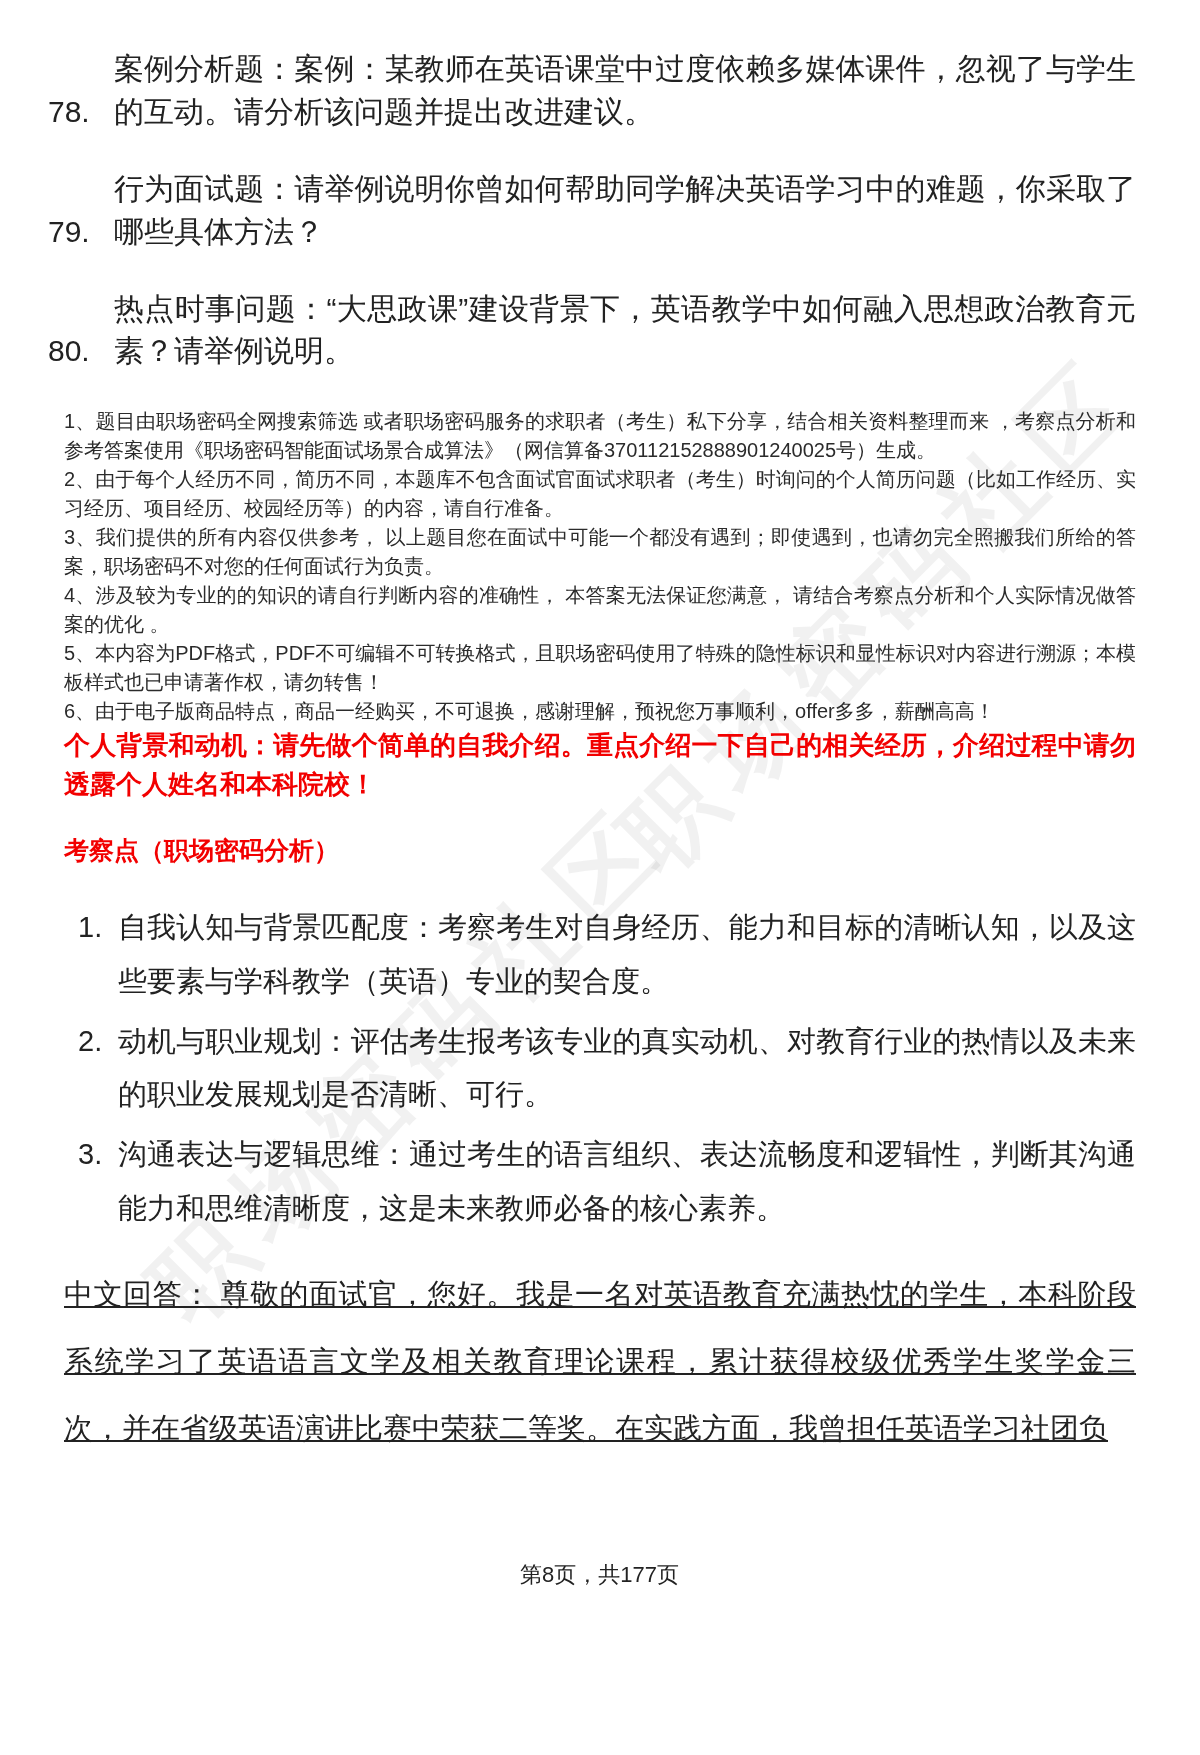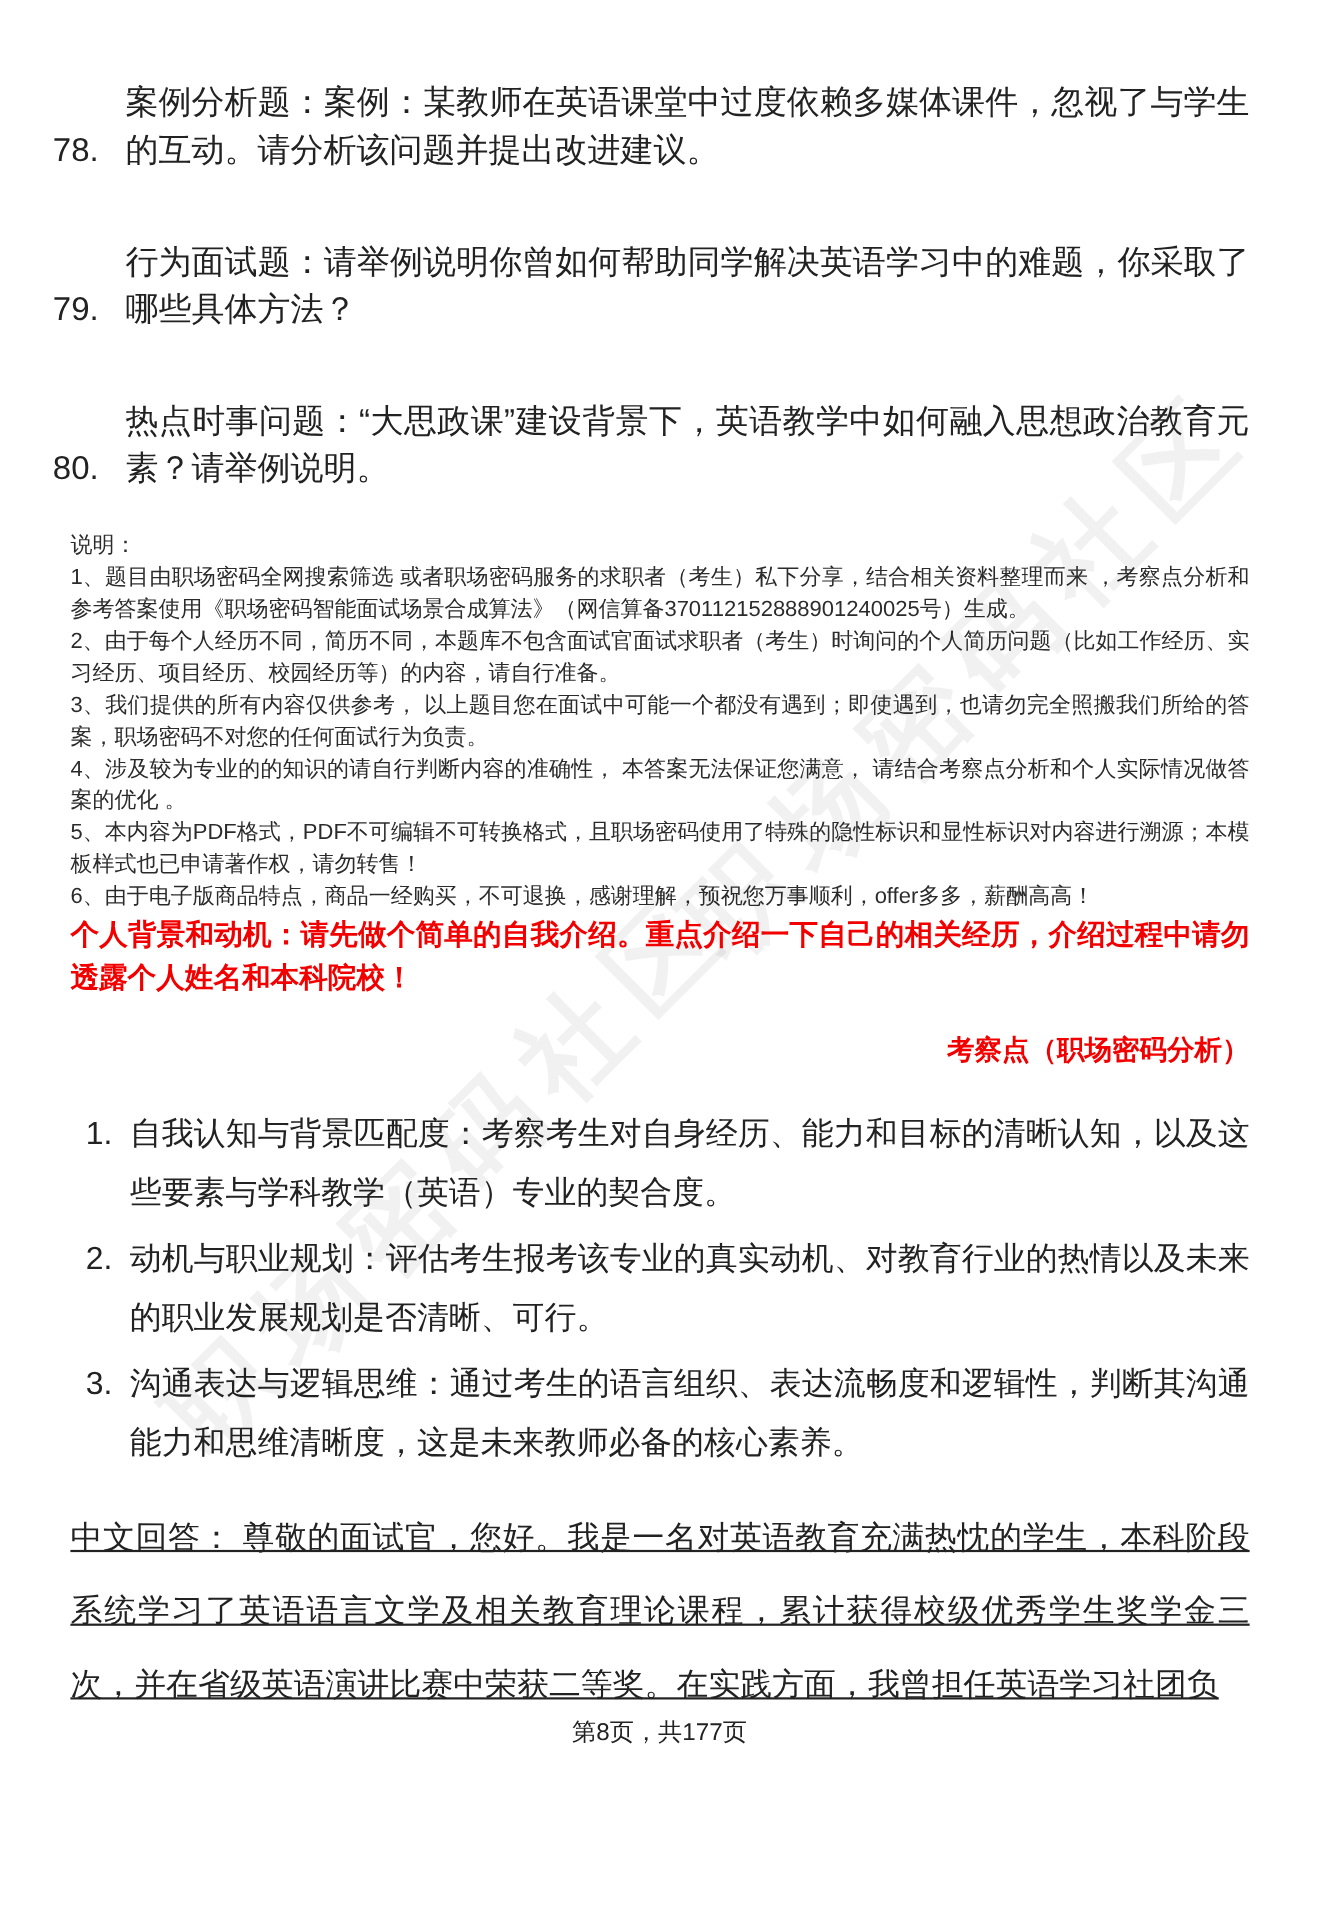--- a/index.html
+++ b/index.html
@@ -24,34 +24,34 @@
     z-index:0;
     font-weight:bold;
   }
   .wm1 { left:540px; top:550px; }
   .wm2 { left:70px;  top:1000px; }
 
   .content { position:relative; z-index:1; }
 
   .question { display:flex; font-size:30px; line-height:1.43; margin-left:-16px; margin-bottom:34px; color:#222; text-align:justify;align-items:flex-end; }
   .q-num { flex:none; width:66px; }
-  .q-text { flex:1;margin-top:25px; }
+  .q-text { flex:1; }
 
   .notice { font-size:20px; line-height:1.45; color:#2b2b2b; text-align:justify; }
   .notice-title { }
   .notice-item { }
 
   .red-para {
     color:#f20000; font-weight:bold;
     font-size:26px; line-height:1.5;
     text-align:justify;
   }
   .section-heading {
     color:#f20000; font-weight:bold;
-    font-size:25px; margin-top:30px;text-align:right;
+    font-size:25px; margin-top:30px;
   }
 
   .points { margin-top:34px; }
   .point { display:flex; font-size:29px; line-height:1.85; color:#222; margin-left:14px; margin-bottom:6px; text-align:justify; }
   .p-num { flex:none; width:40px; }
   .p-text { flex:1; }
 
   .answer { font-size:29px; line-height:2.3; color:#222; margin-top:26px; text-align:justify;text-decoration:underline; }
 
   .footer {
@@ -78,21 +78,20 @@
       <span class="q-num">79.</span>
       <span class="q-text">行为面试题：请举例说明你曾如何帮助同学解决英语学习中的难题，你采取了哪些具体方法？</span>
     </div>
 
     <div class="question">
       <span class="q-num">80.</span>
       <span class="q-text">热点时事问题：“大思政课”建设背景下，英语教学中如何融入思想政治教育元素？请举例说明。</span>
     </div>
 
     <div class="notice">
-      <div class="notice-title">说明：</div>
       <div class="notice-item">1、题目由职场密码全网搜索筛选 或者职场密码服务的求职者（考生）私下分享，结合相关资料整理而来 ，考察点分析和参考答案使用《职场密码智能面试场景合成算法》（网信算备370112152888901240025号）生成。</div>
       <div class="notice-item">2、由于每个人经历不同，简历不同，本题库不包含面试官面试求职者（考生）时询问的个人简历问题（比如工作经历、实习经历、项目经历、校园经历等）的内容，请自行准备。</div>
       <div class="notice-item">3、我们提供的所有内容仅供参考， 以上题目您在面试中可能一个都没有遇到；即使遇到，也请勿完全照搬我们所给的答案，职场密码不对您的任何面试行为负责。</div>
       <div class="notice-item">4、涉及较为专业的的知识的请自行判断内容的准确性， 本答案无法保证您满意， 请结合考察点分析和个人实际情况做答案的优化 。</div>
       <div class="notice-item">5、本内容为PDF格式，PDF不可编辑不可转换格式，且职场密码使用了特殊的隐性标识和显性标识对内容进行溯源；本模板样式也已申请著作权，请勿转售！</div>
       <div class="notice-item">6、由于电子版商品特点，商品一经购买，不可退换，感谢理解，预祝您万事顺利，offer多多，薪酬高高！</div>
     </div>
 
     <div class="red-para">个人背景和动机：请先做个简单的自我介绍。重点介绍一下自己的相关经历，介绍过程中请勿透露个人姓名和本科院校！</div>
 

